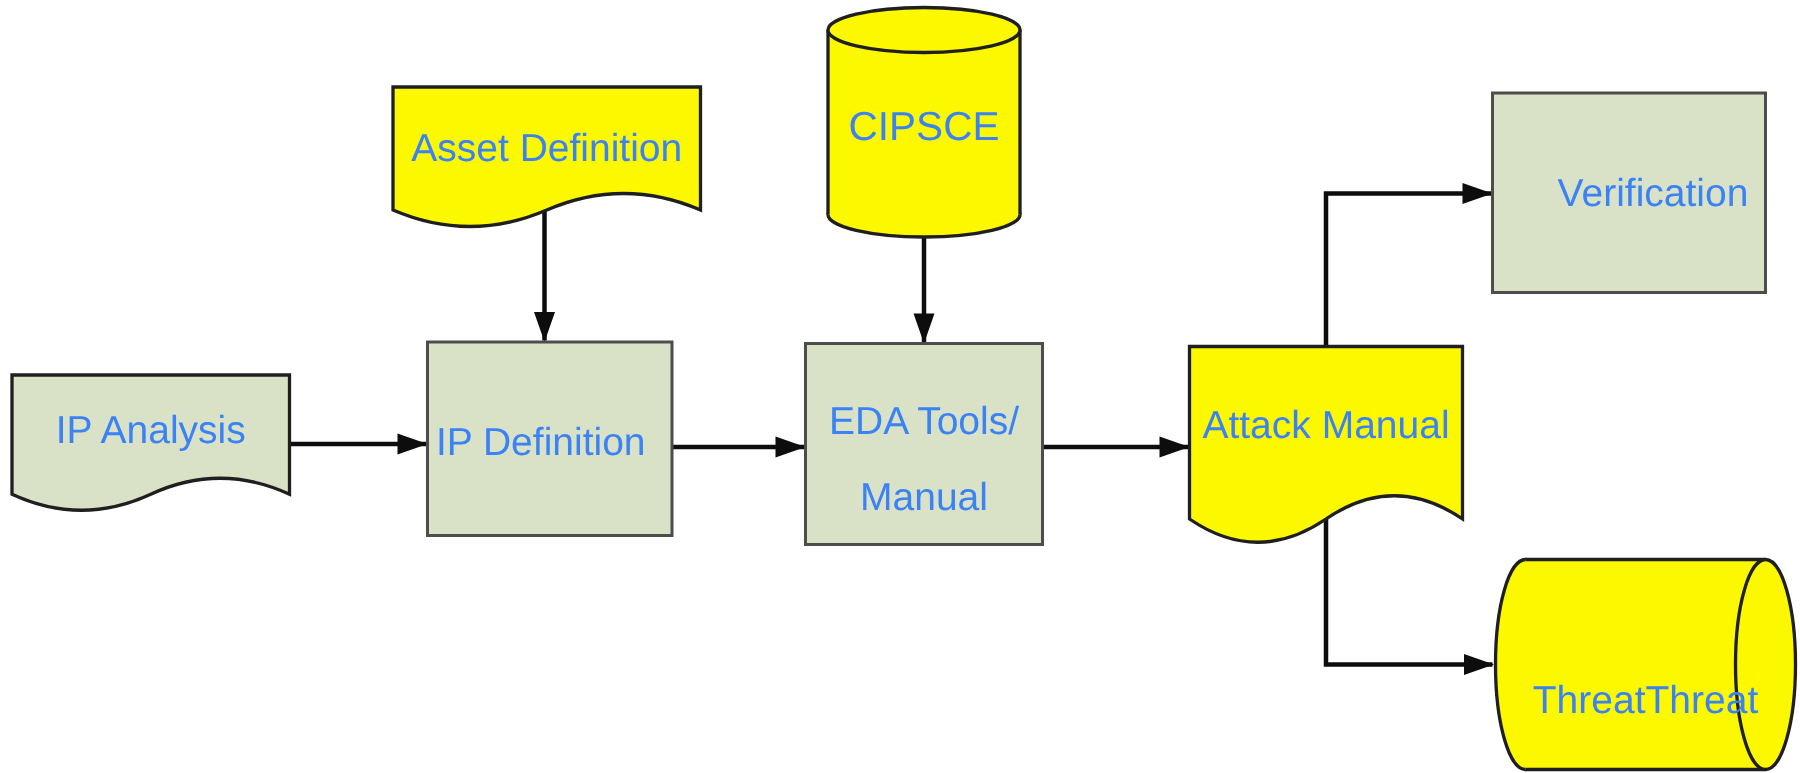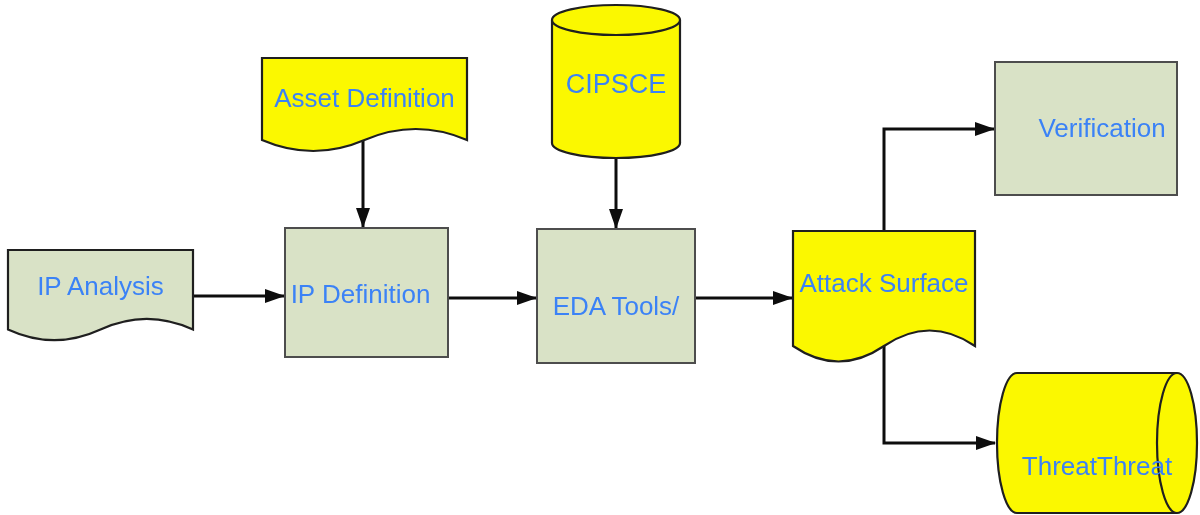--- a/index.html
+++ b/index.html
@@ -91,23 +91,24 @@
   <div class="label" style="left:8px; top:252px; width:185px; height:68px;">IP Analysis</div>
 
   <div class="label" style="left:262px; top:60px; width:205px; height:76px;">Asset Definition</div>
 
   <div class="label cipsce" style="left:552px; top:22px; width:128px; height:124px;">CIPSCE</div>
 
   <div class="label" style="left:285px; top:230px; width:151px; height:129px;">IP Definition</div>
 
   <div class="label" style="left:537px; top:229px; width:158px; height:134px; flex-direction:column;">
     <span class="ln">EDA Tools/</span>
+    <span class="ln">Manual</span>
   </div>
 
-  <div class="label" style="left:793px; top:233px; width:182px; height:100px;">Attack Surface</div>
+  <div class="label" style="left:793px; top:233px; width:182px; height:100px;">Attack Manual</div>
 
   <div class="label" style="left:995px; top:62px; width:214px; height:133px;">Verification</div>
 
   <div class="label threat" style="left:1017px; top:392px; width:160px; height:128px; ">
     <span class="ln">Threat</span>
     <span class="ln">Threat</span>
   </div>
 
 </div>
 

